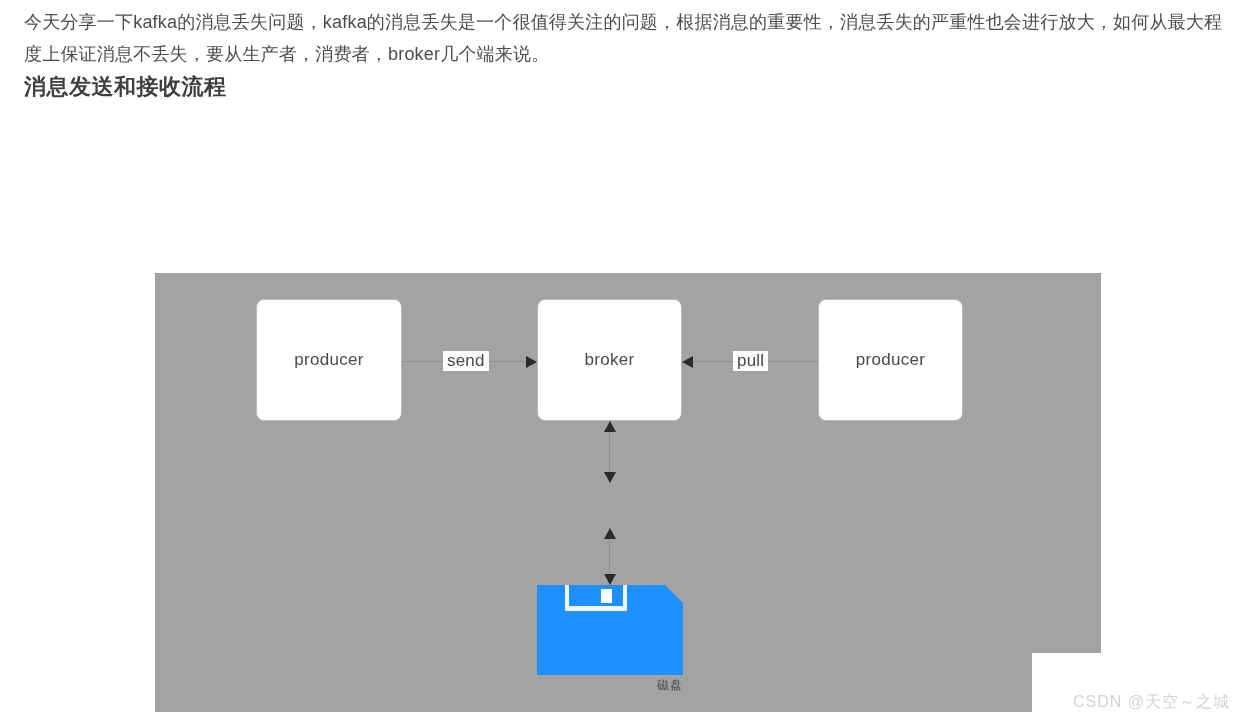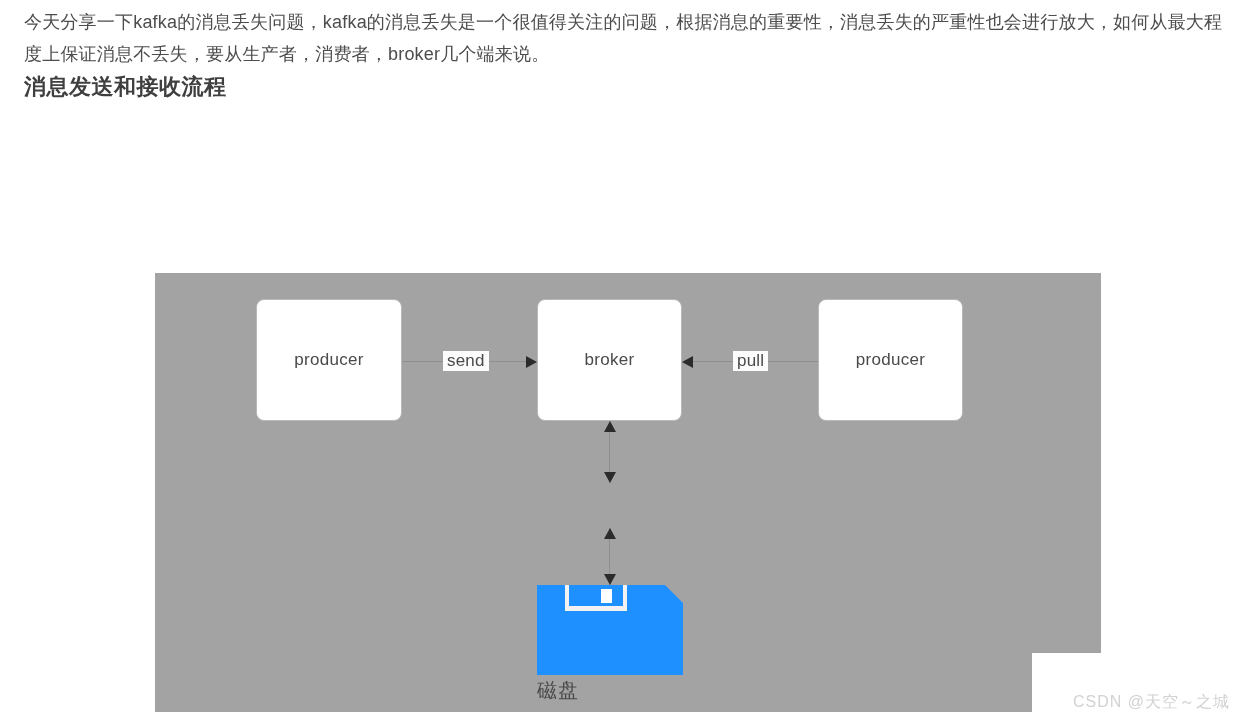--- a/index.html
+++ b/index.html
@@ -152,22 +152,22 @@
     width: 146px;
     height: 90px;
   }
   .disk-svg { display: block; }
 
   .disk-caption {
     position: absolute;
     left: 382px;
     top: 404px;
     width: 146px;
-    text-align: left;
-    font-size: 20px;
+    text-align: right;
+    font-size: 12px;
     color: #4a4a4a;
     letter-spacing: 1px;
   }
 
   
   .corner-patch {
     position: absolute;
     left: 877px;
     top: 380px;
     width: 230px;

